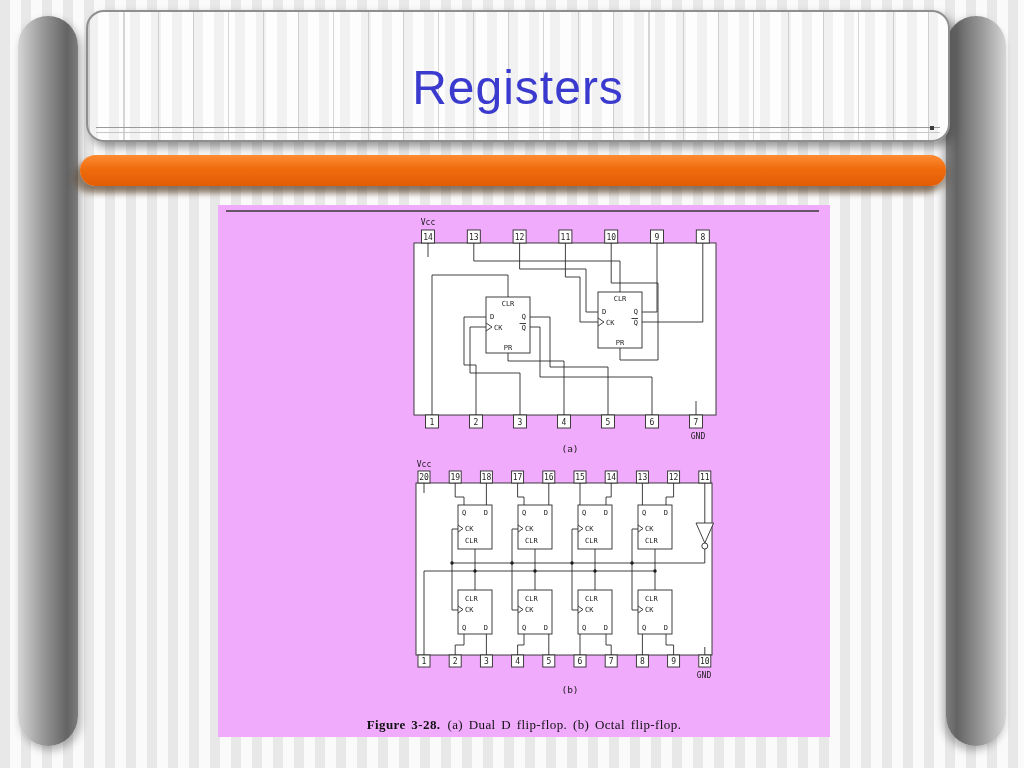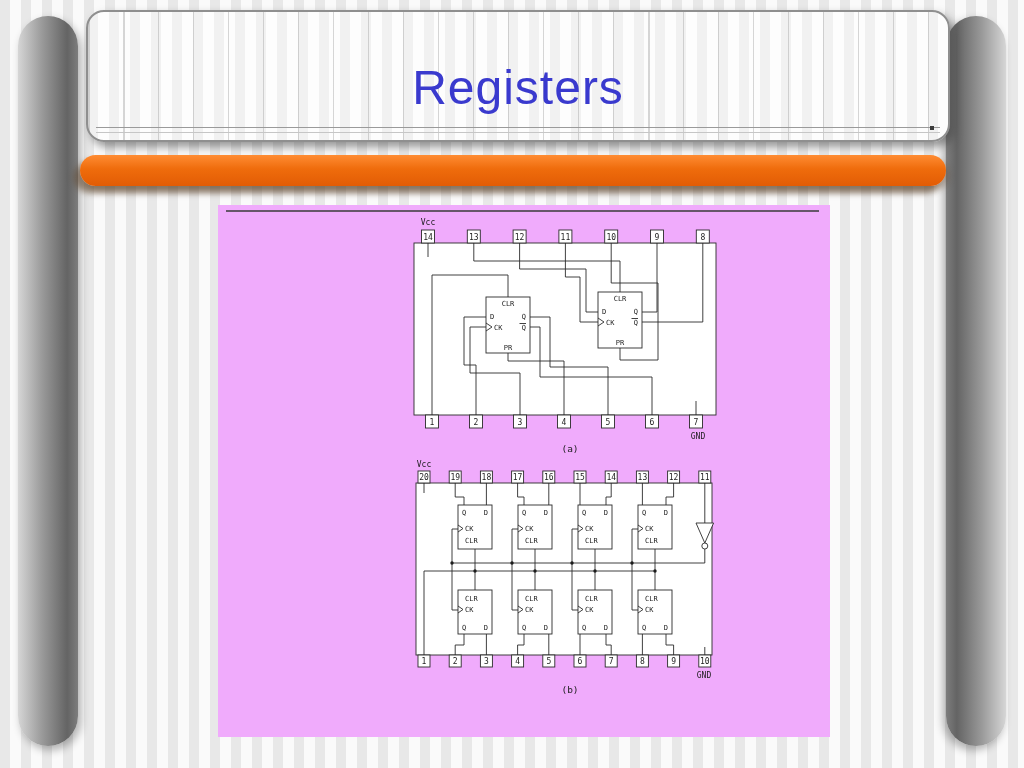--- a/index.html
+++ b/index.html
@@ -324,15 +324,18 @@
           </g>
         <g id="b-inverter">
             <polygon points="478,318 495.6,318 486.8,338" class="box"></polygon>
             <circle cx="486.8" cy="341" r="3" class="box"></circle>
           </g>
         <text class="t8" x="486" y="473" text-anchor="middle">GND</text>
         <text class="t9" x="352" y="488" text-anchor="middle">(b)</text>
       </g>
     </svg>
 
+    <div class="caption">
+      <span class="cap-label">Figure 3-28.</span><span class="cap-text">(a) Dual D flip-flop. (b) Octal flip-flop.</span>
+    </div>
   </div>
 
 </div>
 
 </body></html>

